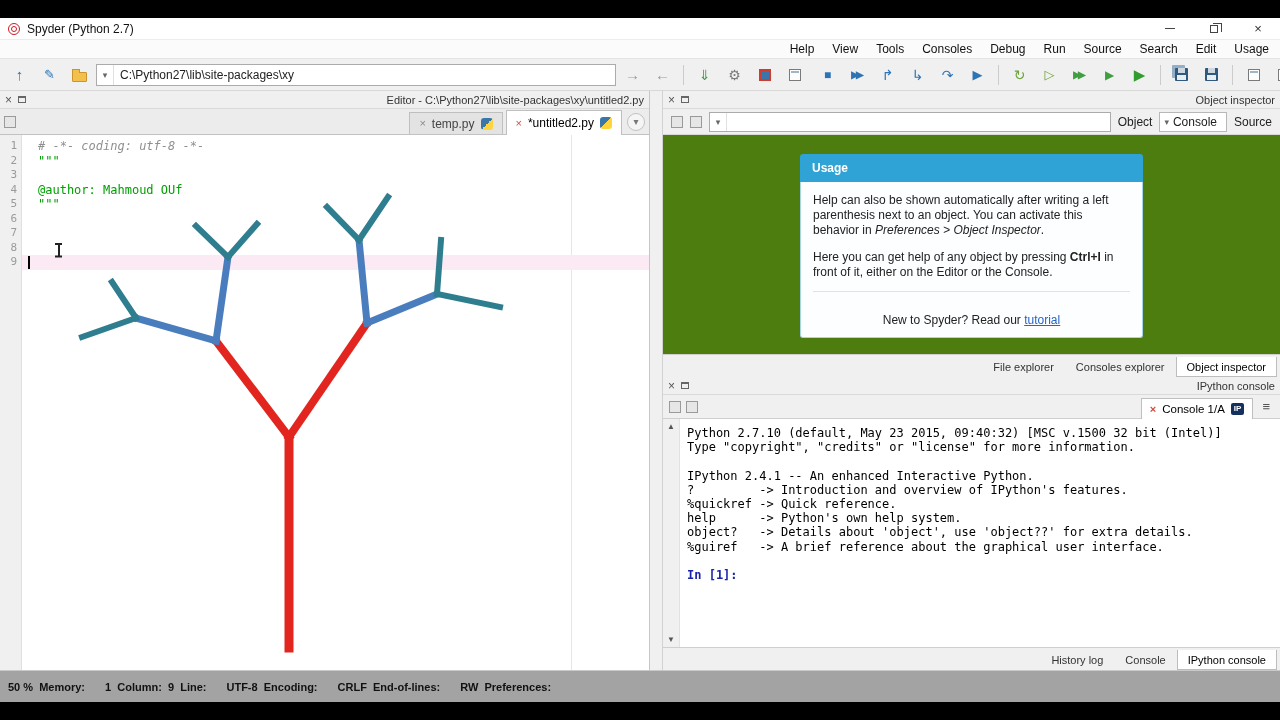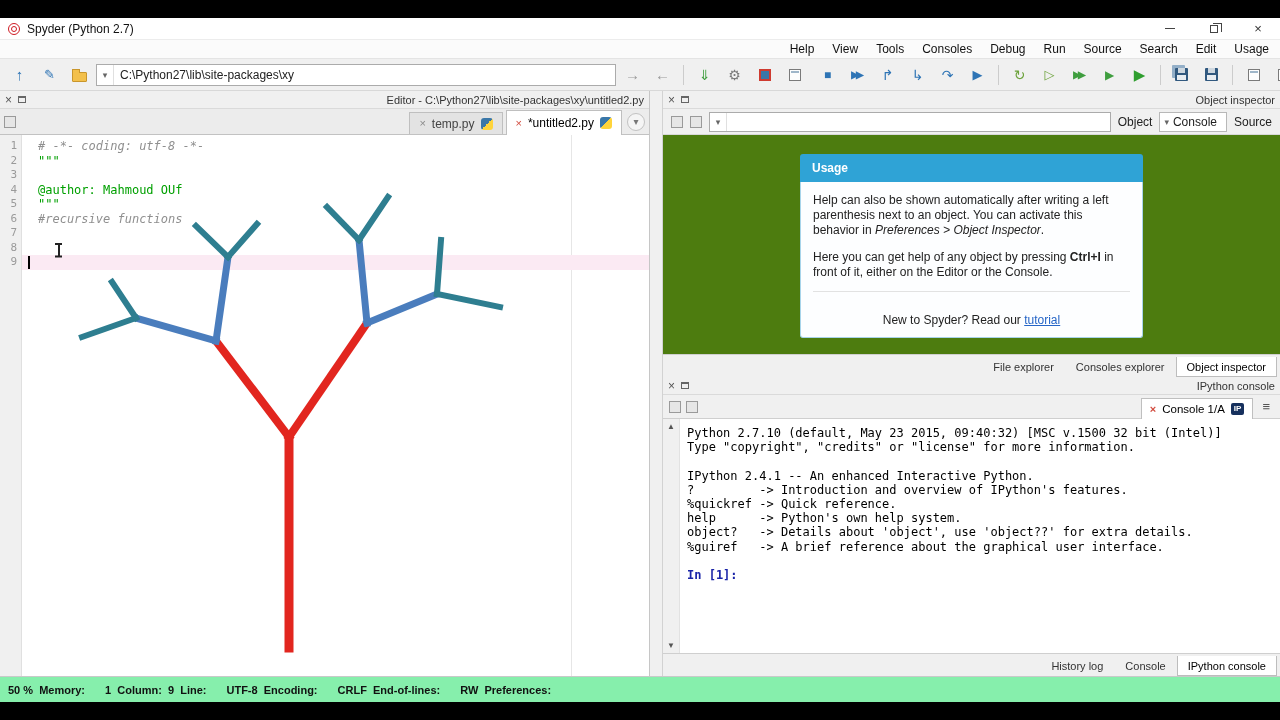--- a/index.html
+++ b/index.html
@@ -129,21 +129,21 @@
   .console-body{flex:1 1 auto;display:flex;background:#fff;min-height:0;border-bottom:1px solid #cfcfcf;}
   .v-scrollbar{width:17px;flex:0 0 auto;background:#f0f0f0;border-right:1px solid #e2e2e2;display:flex;
                flex-direction:column;justify-content:space-between;align-items:center;padding:3px 0;}
   .sb-arrow{font-size:8px;color:#555;}
   .console-text{flex:1 1 auto;font:12px/14.2px "DejaVu Sans Mono",monospace;padding:7px 4px 0 7px;
                 white-space:pre;color:#000;overflow:hidden;}
   .console-line{min-height:14.2px;}
   .console-line.prompt{color:#1a24a8;font-weight:bold;}
 
   
-  .statusbar{height:26px;background:#86efac;border-top:1px solid #c9c9c9;display:flex;align-items:center;
+  .statusbar{height:32px;background:#a3a3a3;border-top:1px solid #c9c9c9;display:flex;align-items:center;
              font-size:11px;font-weight:bold;color:#111;padding-left:8px;gap:20px;}
   .status-seg{white-space:pre;}
 </style>
 </head>
 <body>
 
 <div class="stage">
   <div class="letterbox top"></div>
 
   <div class="app">
@@ -299,21 +299,20 @@
               <div class="gut-num">8</div>
               <div class="gut-num">9</div>
             </div>
           <div class="code-area" id="code-area">
             <div class="col-line"></div>
           <div class="code-line comment"># -*- coding: utf-8 -*-</div>
               <div class="code-line string">"""</div>
               <div class="code-line plain"></div>
               <div class="code-line string">@author: Mahmoud OUf</div>
               <div class="code-line string">"""</div>
-              <div class="code-line comment">#recursive functions</div>
               <div class="code-line plain"></div>
               <div class="code-line plain"></div>
               <div class="current-line" style="top: 120px;"></div>
               <div class="caret" style="left: 6px; top: 121px;"></div>
             </div>
           <svg id="tree-svg" viewBox="0 0 650 545" width="650" height="545">
               <line x1="289" y1="513" x2="289" y2="302" stroke="#e2261f" stroke-width="9" stroke-linecap="square"></line>
               <line x1="289" y1="302" x2="216" y2="206" stroke="#e2261f" stroke-width="8" stroke-linecap="square"></line>
               <line x1="289" y1="302" x2="367" y2="188" stroke="#e2261f" stroke-width="8" stroke-linecap="square"></line>
               <line x1="216" y1="206" x2="136" y2="183" stroke="#4a7dbd" stroke-width="7" stroke-linecap="square"></line>

